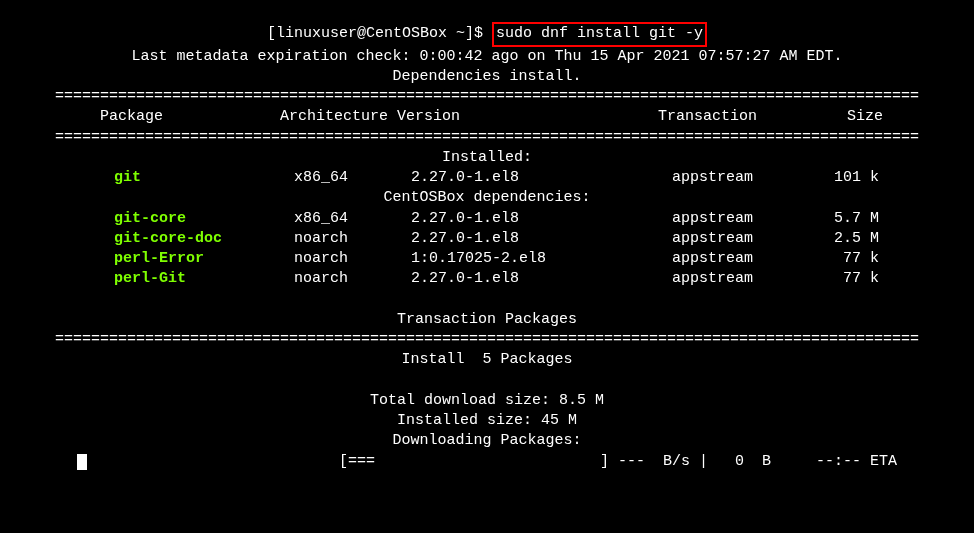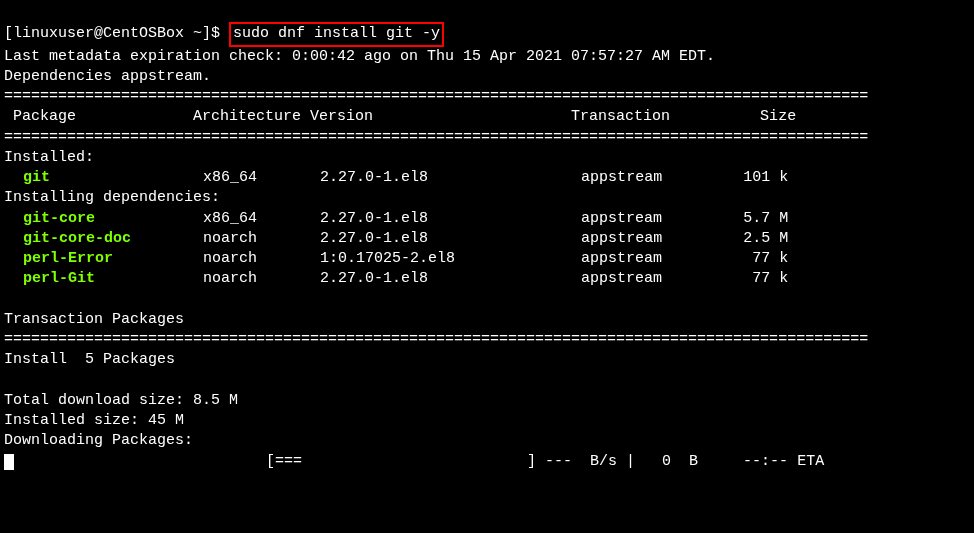--- a/index.html
+++ b/index.html
@@ -1,18 +1,19 @@
 <!DOCTYPE html>
 <html><head>
   <meta charset="utf-8">
   <style>
     * {
       margin: 0;
       padding: 0;
       box-sizing: border-box;
+      text-align: center;
     }
     body {
       background: #000;
       color: #fff;
       font-family: 'Courier New', monospace;
       font-size: 15px;
       line-height: 1.35;
       padding: 2px 4px;
       width: 974px;
       height: 533px;
@@ -38,27 +39,27 @@
       vertical-align: text-bottom;
     }
     .divider {
       letter-spacing: 0;
     }
   </style>
 </head>
 <body>
 <span><span>[linuxuser@CentOSBox ~]</span><span>$</span> <span class="highlight-box"><span>sudo dnf install git -y</span></span></span>
 <span>Last metadata expiration check: 0:00:42 ago on Thu 15 Apr 2021 07:57:27 AM EDT.</span>
-<span>Dependencies appstream.</span>
+<span>Dependencies install.</span>
 <span class="divider">================================================================================================</span>
 <span> Package             Architecture Version                      Transaction          Size</span>
 <span class="divider">================================================================================================</span>
 <span>Installed:</span>
  <span class="pkg-name">git</span><span>                 x86_64       2.27.0-1.el8                 appstream         101 k</span>
-<span>Installing dependencies:</span>
+<span>CentOSBox dependencies:</span>
  <span class="pkg-name">git-core</span><span>            x86_64       2.27.0-1.el8                 appstream         5.7 M</span>
  <span class="pkg-name">git-core-doc</span><span>        noarch       2.27.0-1.el8                 appstream         2.5 M</span>
  <span class="pkg-name">perl-Error</span><span>          noarch       1:0.17025-2.el8              appstream          77 k</span>
  <span class="pkg-name">perl-Git</span><span>            noarch       2.27.0-1.el8                 appstream          77 k</span>
 
 <span>Transaction Packages</span>
 <span class="divider">================================================================================================</span>
 <span>Install  5 Packages</span>
 
 <span>Total download size: 8.5 M</span>

